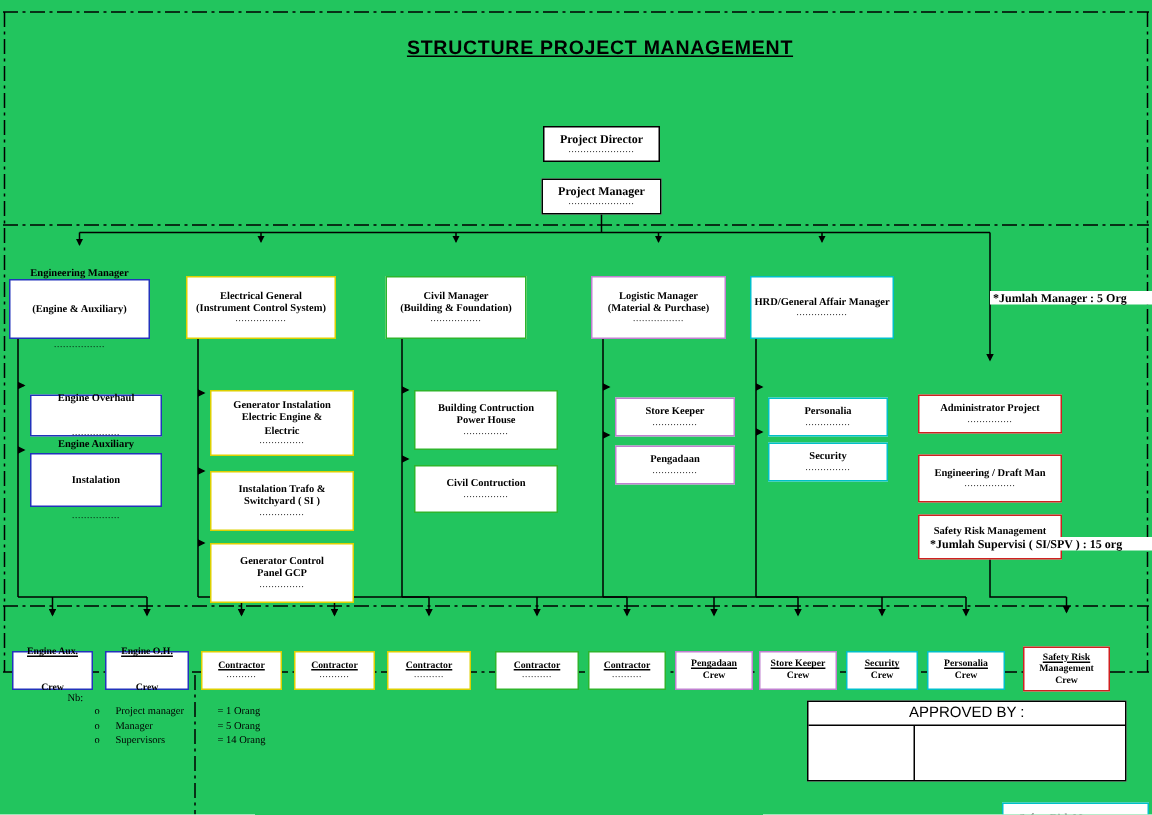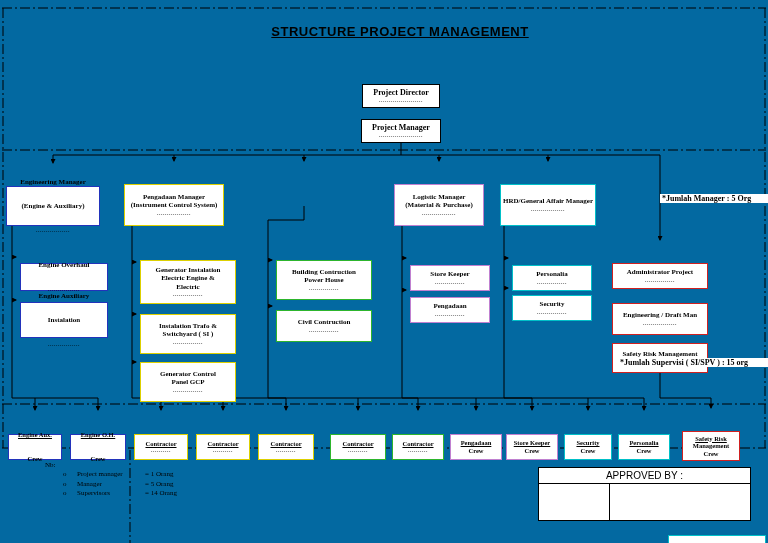--- a/index.html
+++ b/index.html
@@ -1,16 +1,16 @@
 <!DOCTYPE html>
 <html><head>
 <meta charset="utf-8">
 <style>
   html,body{margin:0;padding:0;background:#fff;}
-  #canvas{position:relative;width:768px;height:543px;background:#0369a1;overflow:hidden;
+  #canvas{position:relative;width:768px;height:543px;background:#22c55e;overflow:hidden;
           font-family:"Liberation Serif",serif;color:#000;}
   svg.wires{position:absolute;left:0;top:0;z-index:0;}
   .title{position:absolute;left:200px;top:24px;width:400px;text-align:center;
          font-family:"Liberation Sans",sans-serif;font-weight:bold;font-size:13px;
          letter-spacing:.5px;text-decoration:underline;z-index:2;}
   .box{position:absolute;background:#fff;border:1px solid #000;z-index:1;
        display:flex;flex-direction:column;align-items:center;justify-content:center;
        text-align:center;font-weight:bold;font-size:7px;line-height:1.18;padding:1px;box-sizing:border-box;margin-top:20px;}
   .box .dots{font-size:6px;letter-spacing:.5px;font-weight:normal;}
   .b-blue{border-color:#2233bb;gap:16px;}
@@ -118,22 +118,27 @@
     <span>Project Manager</span>
     <span class="dots">......................</span>
   </div>
 
   <div class="box b-blue" style="left:6px;top:166px;width:94px;height:40px">
     <span>Engineering Manager</span>
     <span>(Engine &amp; Auxiliary)</span>
     <span class="dots">.................</span>
   </div>
   <div class="box b-yellow" style="left:124px;top:164px;width:100px;height:42px">
-    <span>Pengadaan Manager</span>
+    <span>Electrical General</span>
     <span>(Instrument Control System)</span>
+    <span class="dots">.................</span>
+  </div>
+  <div class="box b-green" style="left:257px;top:164px;width:94px;height:42px">
+    <span>Civil Manager</span>
+    <span>(Building &amp; Foundation)</span>
     <span class="dots">.................</span>
   </div>
   <div class="box b-purple" style="left:394px;top:164px;width:90px;height:42px">
     <span>Logistic Manager</span>
     <span>(Material &amp; Purchase)</span>
     <span class="dots">.................</span>
   </div>
   <div class="box b-cyan" style="left:500px;top:164px;width:96px;height:42px">
     <span>HRD/General Affair Manager</span>
     <span class="dots">.................</span>

